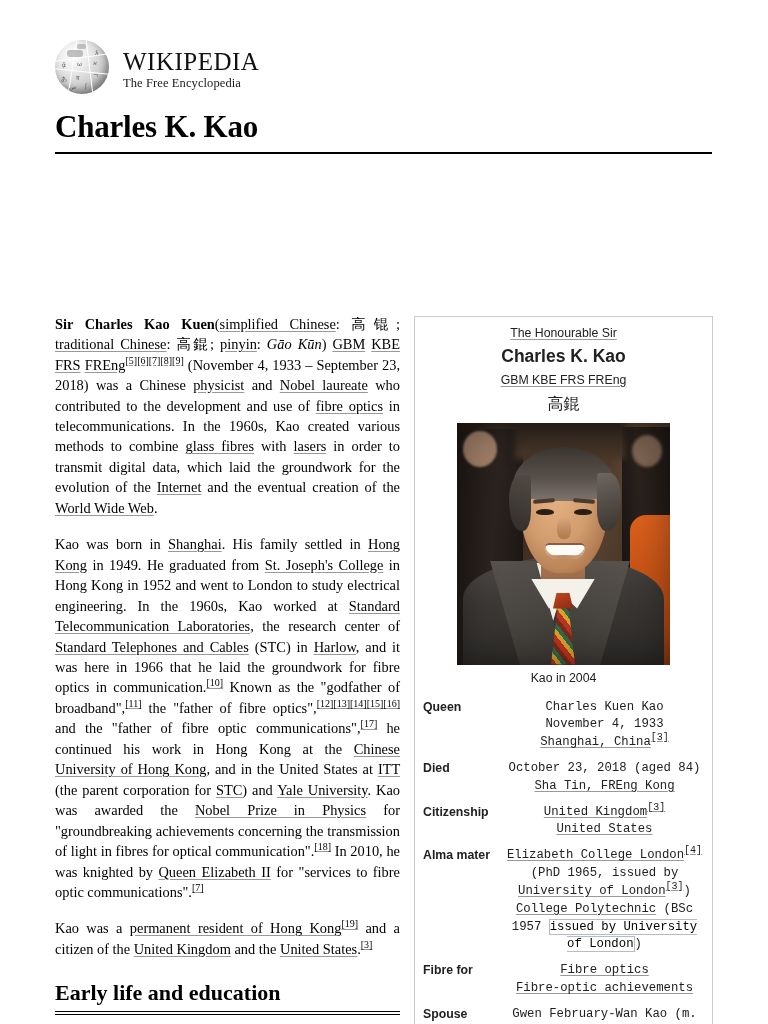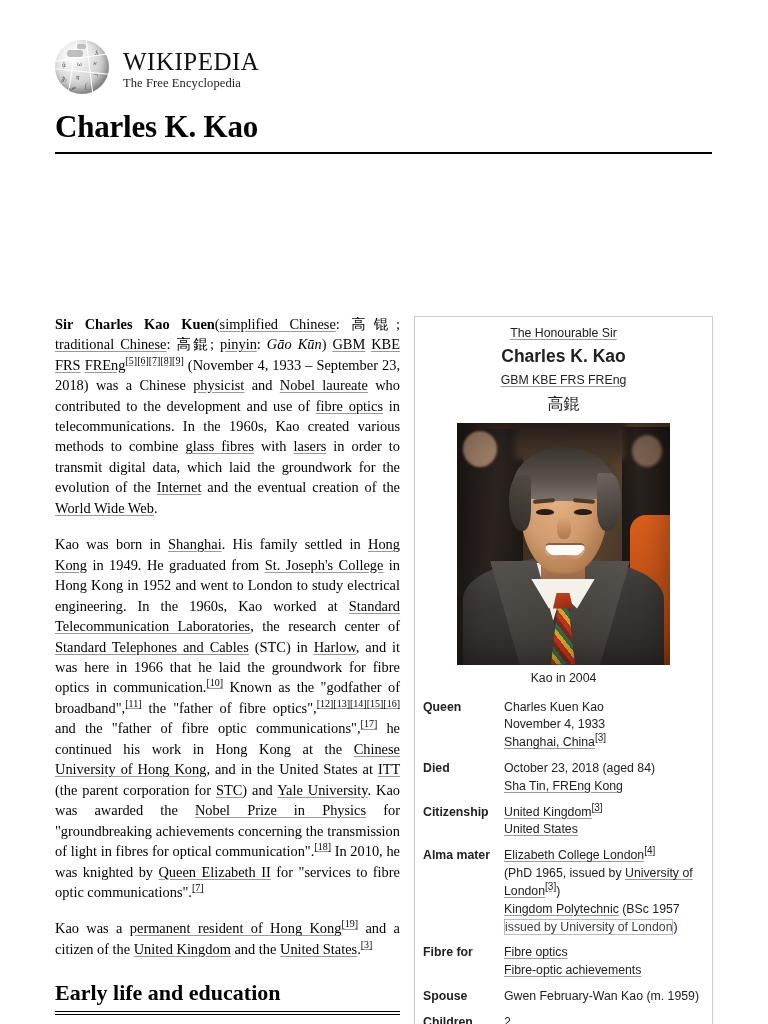--- a/index.html
+++ b/index.html
@@ -172,30 +172,31 @@
   table.ib-table th {
     text-align: left;
     vertical-align: top;
     font-weight: bold;
     padding: 4px 8px 4px 3px;
     white-space: nowrap;
     width: 84px;
     line-height: 1.45;
   }
   table.ib-table td {
-    text-align: left;
+    text-align: center;
     vertical-align: top;
     padding: 4px 2px 4px 0;
     line-height: 1.45;
+    font-family: Liberation Mono, monospace;
   }
   .ib-line { display: block; }
   .boxed {
     border: 1px solid #b6bcc4;
     padding: 0 0;
-    color: #404040;
+    color: #000000;
     display: inline;
   }
 
   
   .ph-bg {
     position: absolute; inset: 0;
     background:
       radial-gradient(ellipse 60px 90px at 18% 24%, #6a5648 0%, rgba(106,86,72,0) 70%),
       radial-gradient(ellipse 40px 60px at 86% 18%, #5d4a3c 0%, rgba(93,74,60,0) 72%),
       linear-gradient(110deg, #241a14 0%, #3a2a1f 32%, #55402e 62%, #2e2118 100%);
@@ -460,21 +461,21 @@
           <td>
             <span class="ib-line"><span class="lnk">United Kingdom</span><sup class="ref">[3]</sup></span>
             <span class="ib-line"><span class="lnk">United States</span></span>
           </td>
         </tr>
         <tr>
           <th>Alma mater</th>
           <td>
             <span class="ib-line"><span class="lnk">Elizabeth College London</span><sup class="ref">[4]</sup></span>
             <span class="ib-line">(PhD 1965, issued by <span class="lnk">University of London</span><sup class="ref">[3]</sup>)</span>
-            <span class="ib-line"><span class="lnk">Kingdom Polytechnic</span> (BSc 1957 <span class="boxed">issued by University of London</span>)</span>
+            <span class="ib-line"><span class="lnk">College Polytechnic</span> (BSc 1957 <span class="boxed">issued by University of London</span>)</span>
           </td>
         </tr>
         <tr>
           <th>Fibre for</th>
           <td>
             <span class="ib-line"><span class="lnk">Fibre optics</span></span>
             <span class="ib-line"><span class="lnk">Fibre-optic achievements</span></span>
           </td>
         </tr>
         <tr>

